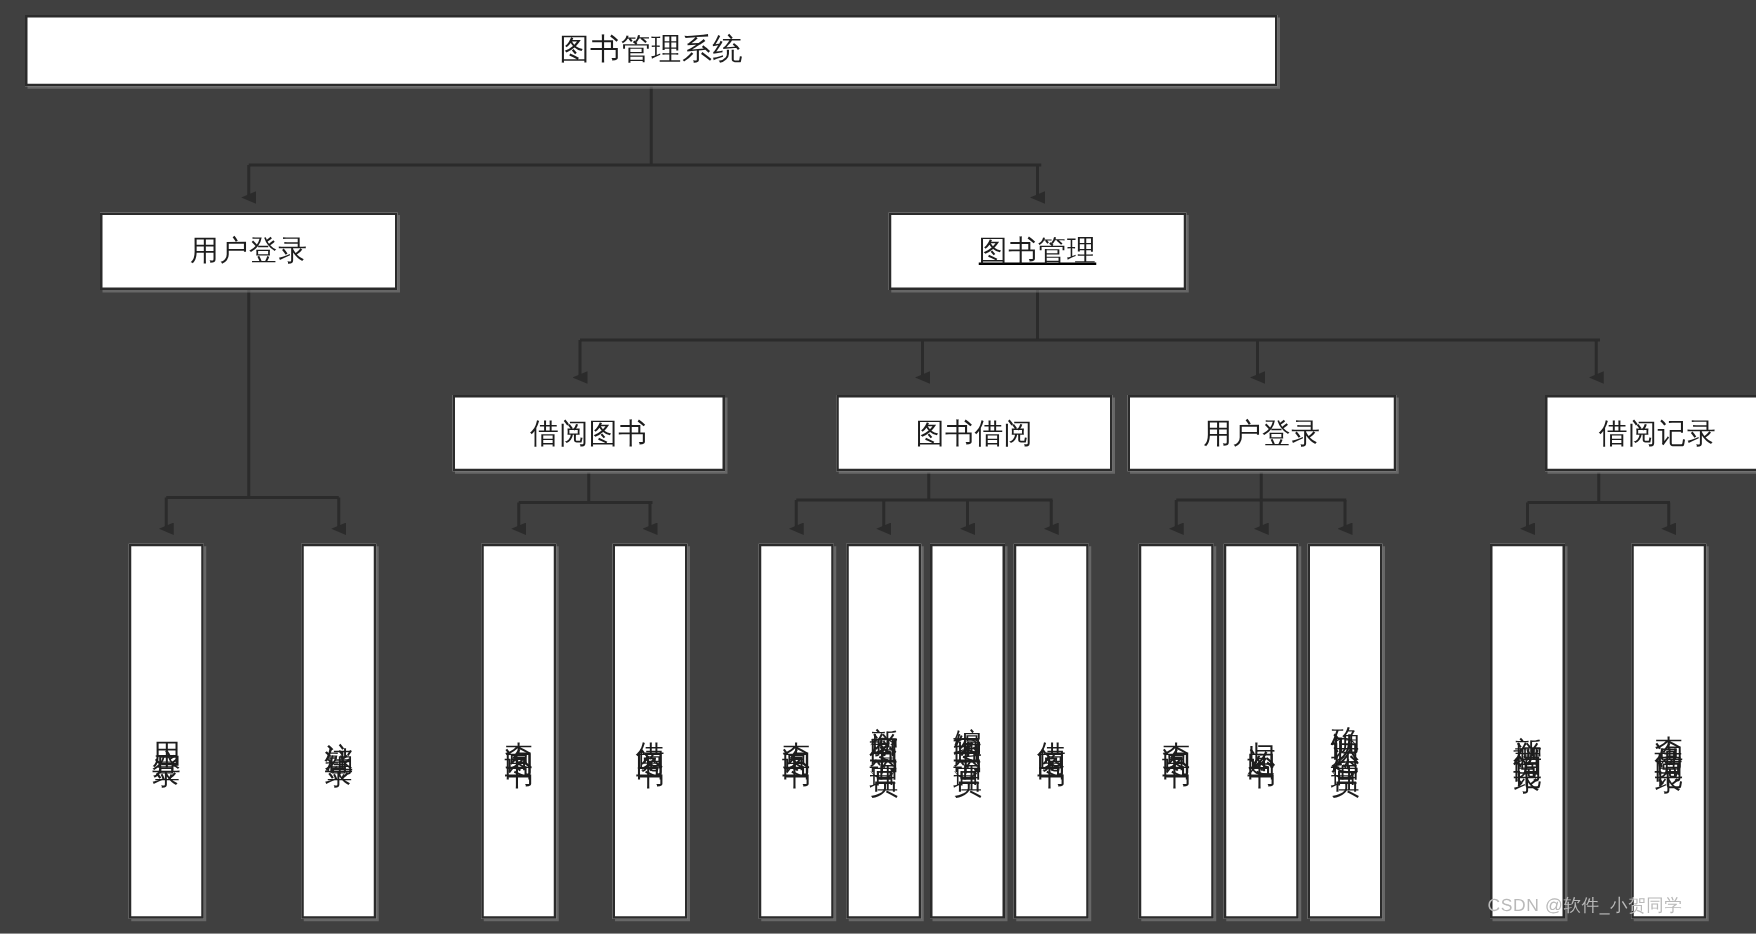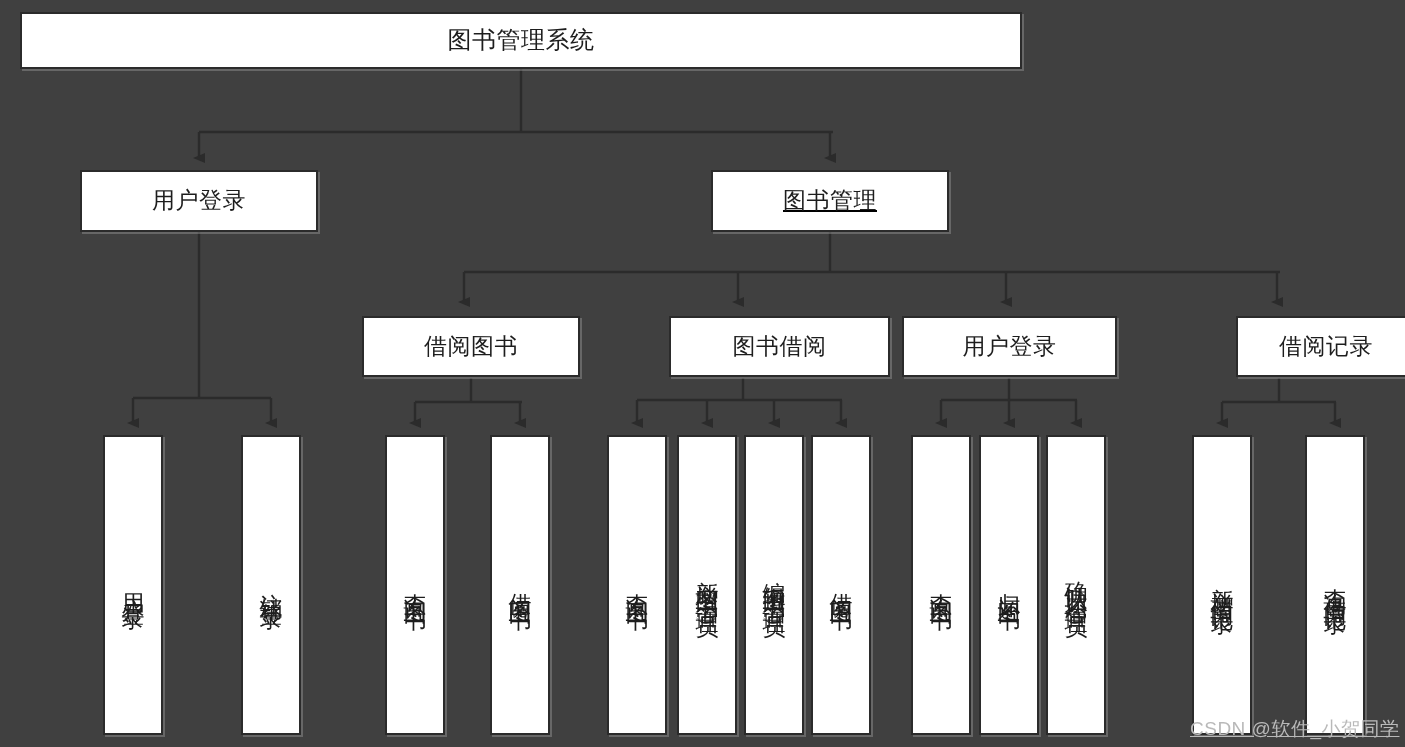--- a/index.html
+++ b/index.html
@@ -57,24 +57,23 @@
     writing-mode: vertical-rl;
     text-orientation: upright;
     font-size: 23px;
     letter-spacing: 5px;
     line-height: 1;
     white-space: nowrap;
   }
   .watermark {
     position: absolute;
     color: #b9b9b9;
-    font-size: 19px;
+    font-size: 14px;
     white-space: nowrap;
     letter-spacing: 0.5px;
-    text-decoration: underline;
   }
 </style>
 </head>
 <body>
 
 <div id="canvas">
 
   <svg class="edges" viewBox="0 0 1405 747">
     <defs>
       <marker id="arrow" markerWidth="12" markerHeight="12" refX="5" refY="6" orient="auto" markerUnits="userSpaceOnUse">

